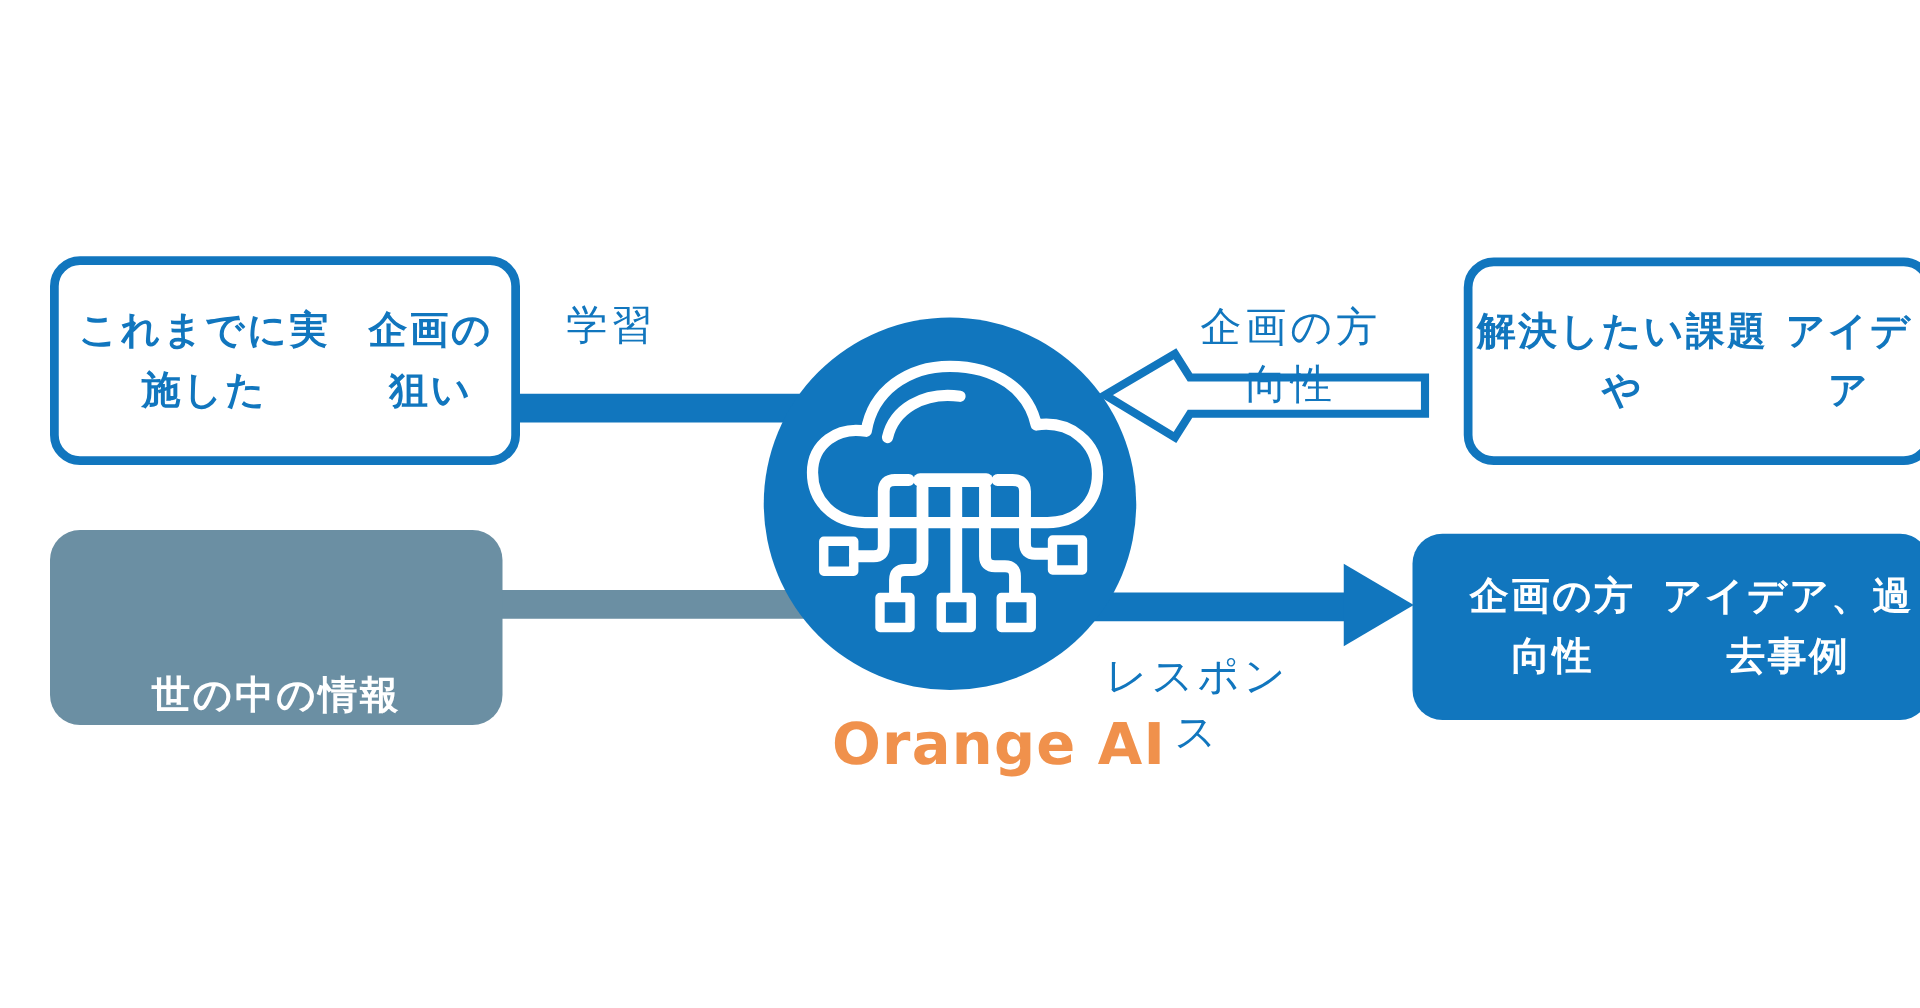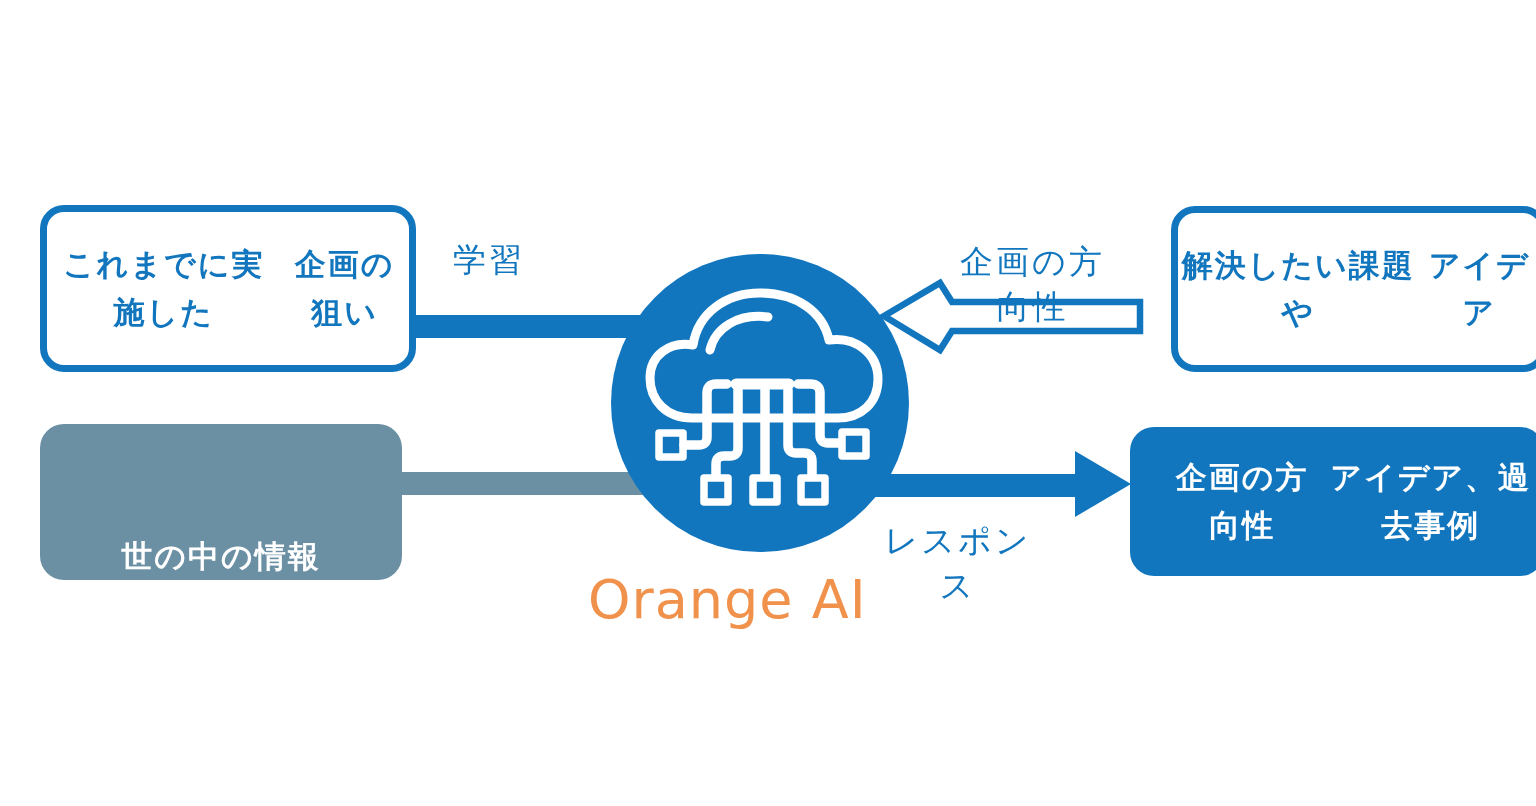--- a/index.html
+++ b/index.html
@@ -54,23 +54,23 @@
     font-weight:normal;font-size:33px;letter-spacing:3px;
     text-align:center;
   }
   #label-learning{left:424px;top:238px;width:130px;}
   #label-input{left:945px;top:240px;width:175px;}
   #label-response{left:868px;top:519px;width:180px;}
 
   #center-title{
     position:absolute;z-index:3;
     left:588px;top:568px;width:345px;
-    text-align:left;
+    text-align:right;
     color:var(--brand-orange);
-    font-weight:normal;font-size:54px;letter-spacing:1px;
+    font-weight:bold;font-size:46px;letter-spacing:1px;
   }
 </style>
 </head>
 <body>
 
 <div id="canvas">
 
   <svg id="connector-layer" width="1536" height="806" viewBox="0 0 1536 806">
 
     <rect class="fill-blue" x="392" y="315" width="310" height="23"></rect>

